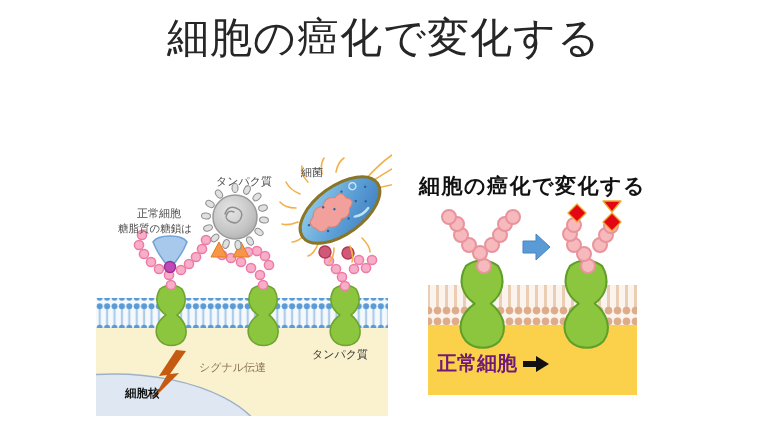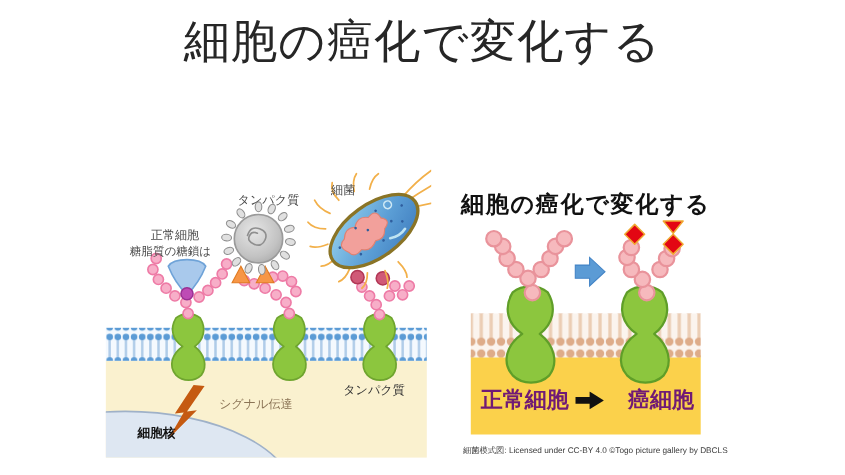--- a/index.html
+++ b/index.html
@@ -232,17 +232,15 @@
       <polygon points="153,8 162,17 153,26 144,17"></polygon>
       <polygon points="179,5 197,5 188,16"></polygon>
       <polygon points="188,17 197,26 188,35 179,26"></polygon>
     </g>
   </svg>
 
   <span class="cell-lbl" style="left:437px;top:350px;">正常細胞</span>
   <svg class="abs" style="left:523px;top:356px;" width="26" height="16" viewBox="0 0 26 16">
     <path d="M0,5 h13 v-5 l13,8 l-13,8 v-5 h-13 z" fill="#111"></path>
   </svg>
-  <span class="cell-lbl" style="left:571px;top:350px;">癌細胞</span>
-
-  <div class="attrib">細菌模式図: Licensed under CC-BY 4.0 ©Togo picture gallery by DBCLS</div>
+
 
 </div>
 
 </body></html>

